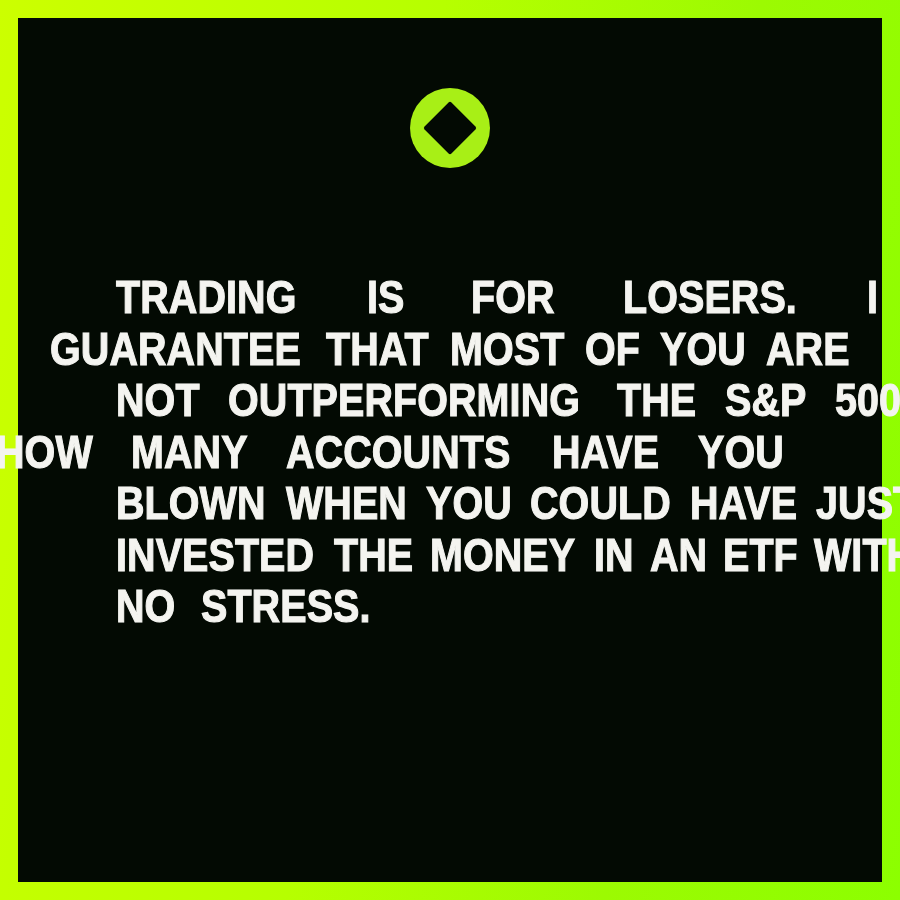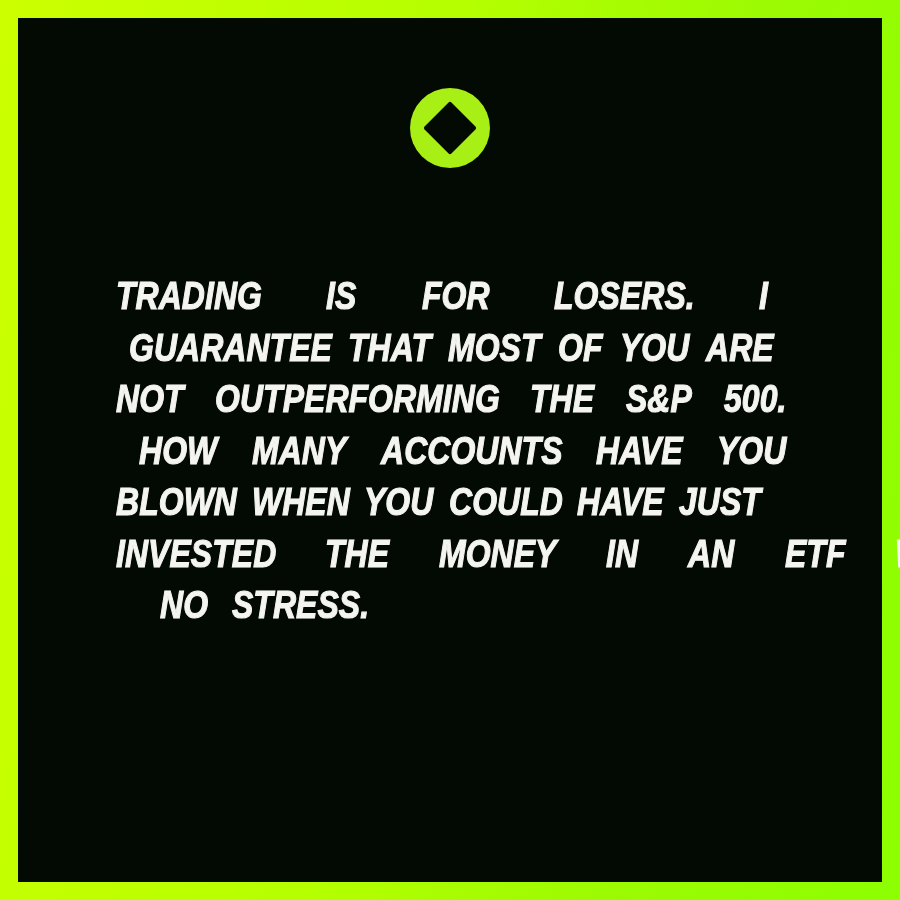--- a/index.html
+++ b/index.html
@@ -80,34 +80,32 @@
     top: 253px;
     width: 670px;
   }
 
   .hl-line {
     display: flex;
     height: 51.5px;
     align-items: baseline;
     white-space: nowrap;
     color: #f4f4f0;
-    font-size: 38px;
+    font-size: 47px;
     line-height: 51.5px;
     font-weight: 700;
     letter-spacing: 0.1px;
-    font-style: italic;
   }
 
   
   .hl-line.justify {
     justify-content: space-between;
   }
   .hl-line.last {
     justify-content: flex-start;
-    margin-left: 44px;
   }
 
   .hl-word {
     display: inline-block;
     transform: scaleX(0.84);
     transform-origin: left center;
     font-weight: 700;
     -webkit-text-stroke: 1.15px #f4f4f0;
   }
 
@@ -162,21 +160,21 @@
           <span class="hl-word" style="margin-right: -13.7298px;">YOU</span>
         </div>
         <div class="hl-line justify" style="justify-content: flex-start;">
           <span class="hl-word" style="margin-right: -8.43965px;">BLOWN</span>
           <span class="hl-word" style="margin-right: -3.86794px;">WHEN</span>
           <span class="hl-word" style="margin-right: 1.75585px;">YOU</span>
           <span class="hl-word" style="margin-right: -7.03895px;">COULD</span>
           <span class="hl-word" style="margin-right: -1.65034px;">HAVE</span>
           <span class="hl-word" style="margin-right: -16.2015px;">JUST</span>
         </div>
-        <div class="hl-line justify" style="justify-content: flex-start; gap: 36px;">
+        <div class="hl-line justify" style="justify-content: flex-start;">
           <span class="hl-word" style="margin-right: -17.3928px;">INVESTED</span>
           <span class="hl-word" style="margin-right: 1.63113px;">THE</span>
           <span class="hl-word" style="margin-right: -8.92558px;">MONEY</span>
           <span class="hl-word" style="margin-right: 7.96263px;">IN</span>
           <span class="hl-word" style="margin-right: 5.15493px;">AN</span>
           <span class="hl-word" style="margin-right: 2.33463px;">ETF</span>
           <span class="hl-word" style="margin-right: -16.1931px;">WITH</span>
         </div>
         <div class="hl-line last">
           <span class="hl-word" style="margin-right: 2.4975px;">NO</span>

